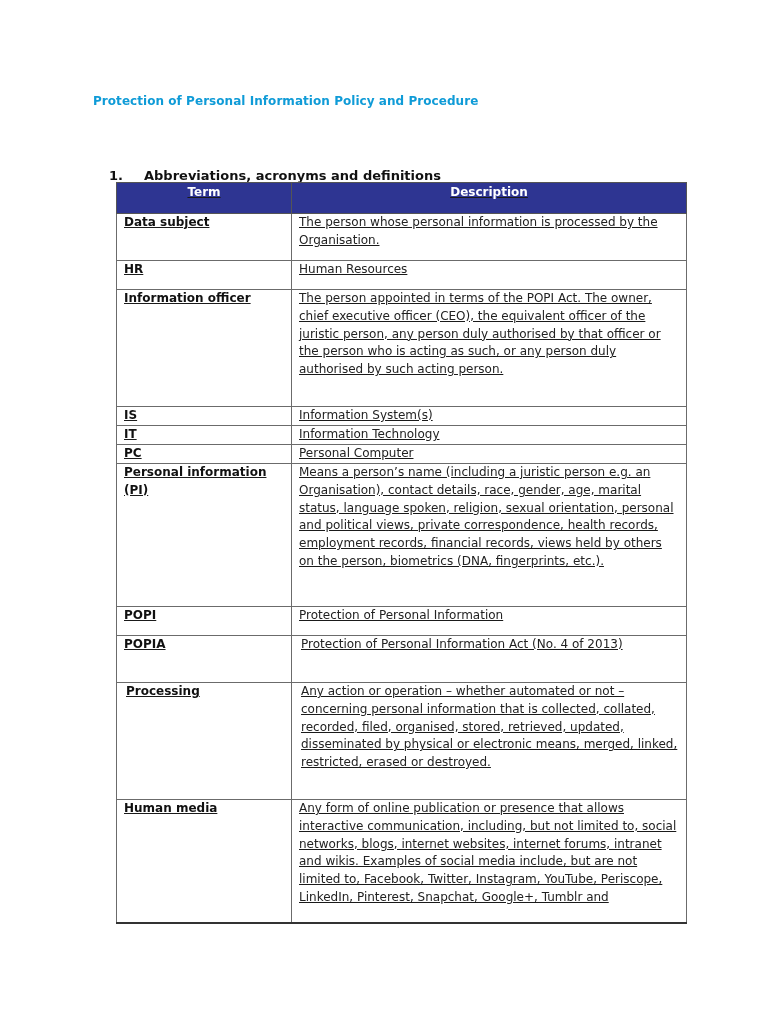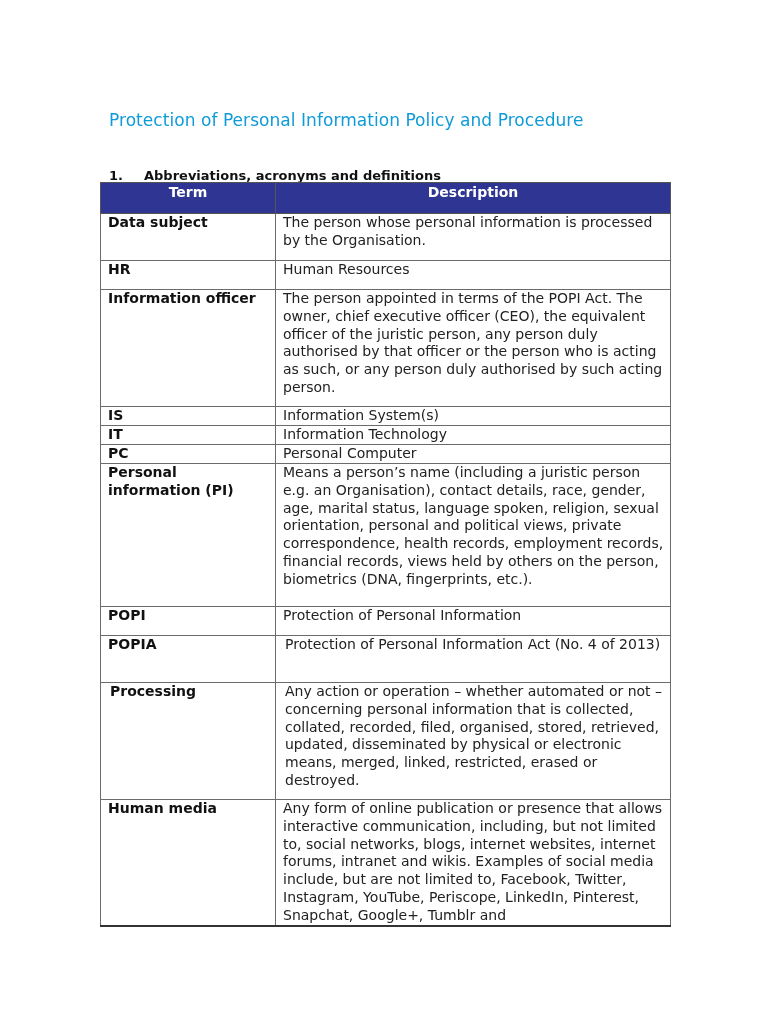--- a/index.html
+++ b/index.html
@@ -12,50 +12,51 @@
       height: 1024px;
       position: relative;
       overflow: hidden;
       font-family: "DejaVu Sans", sans-serif;
       color: #1a1a1a;
     }
     .doc-title {
       position: absolute;
       left: 93px;
       top: 94px;
-      margin: 16px;
-      font-size: 17px;
-      font-weight: normal;
+      margin: 0;
+      font-size: 12px;
+      font-weight: bold;
       color: #0f9bd7;
       white-space: nowrap;
       letter-spacing: 0.05px;
     }
     .section-heading {
       position: absolute;
       left: 93px;
       top: 152px;
       margin: 16px;
       font-size: 13px;
       font-weight: bold;
       color: #111;
       white-space: nowrap;
     }
     .section-heading .num {
       display: inline-block;
       width: 35px;
     }
     .def-table {
       position: absolute;
-      left: 100px;
+      left: 116px;
       top: 182px;
       width: 570px;
       border-collapse: collapse;
-      font-size: 14px;
+      font-size: 12px;
       line-height: 17.8px;
       table-layout: fixed;
+      text-decoration: underline;
     }
     .def-table col.c-term { width: 175px; }
     .def-table col.c-desc { width: 395px; }
     .def-table th {
       background: #2e3592;
       color: #ffffff;
       font-weight: bold;
       text-align: center;
       height: 26px;
       padding: 0 6px 4px 6px;

